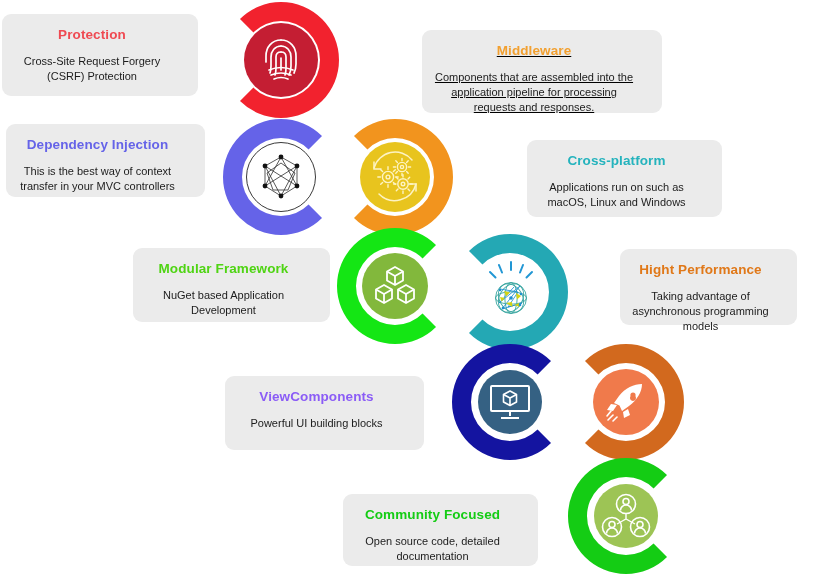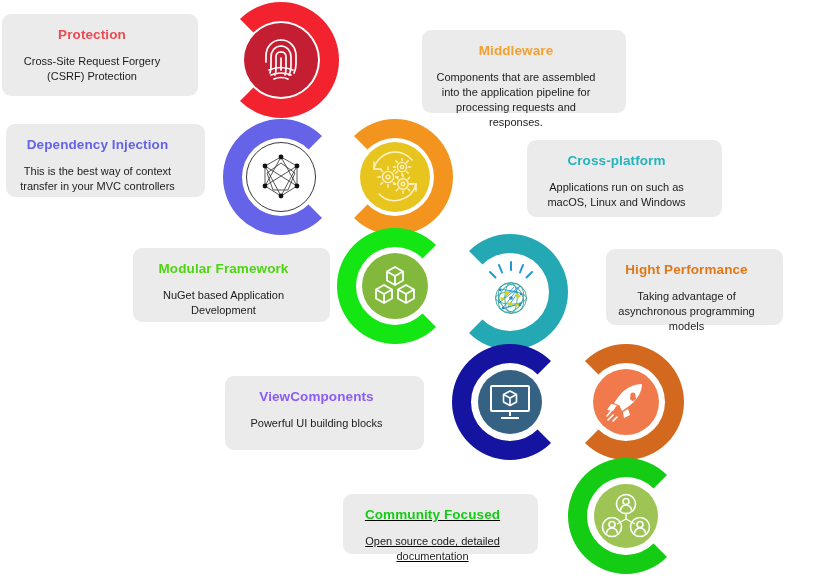--- a/index.html
+++ b/index.html
@@ -39,24 +39,24 @@
     font-size: 11px;
     line-height: 15px;
     color: #1c1c1c;
   }
 
   
   #card-protection       { left: 2px;   top: 14px;  width: 196px; height: 82px; }
   #card-dependency       { left: 6px;   top: 124px; width: 199px; height: 73px; }
   #card-modular          { left: 133px; top: 248px; width: 197px; height: 74px; }
   #card-viewcomponents   { left: 225px; top: 376px; width: 199px; height: 74px; }
-  #card-community        { left: 343px; top: 494px; width: 195px; height: 60px; text-decoration: underline; }
-  #card-middleware       { left: 422px; top: 30px;  width: 204px; height: 83px; }
+  #card-community        { left: 343px; top: 494px; width: 195px; height: 72px; }
+  #card-middleware       { left: 422px; top: 30px;  width: 240px; height: 83px; text-decoration: underline; }
   #card-crossplatform    { left: 527px; top: 140px; width: 195px; height: 77px; }
-  #card-performance      { left: 606px; top: 249px; width: 177px; height: 76px; }
+  #card-performance      { left: 620px; top: 249px; width: 177px; height: 76px; }
 
   
   .ring {
     position: absolute;
   }
   .ring svg { display: block; }
 
   .node-icon {
     position: absolute;
     display: flex;

